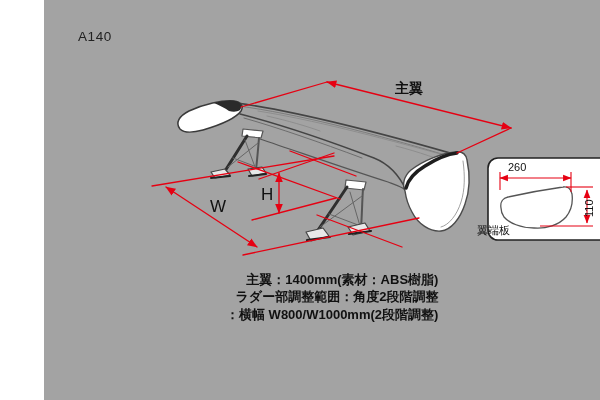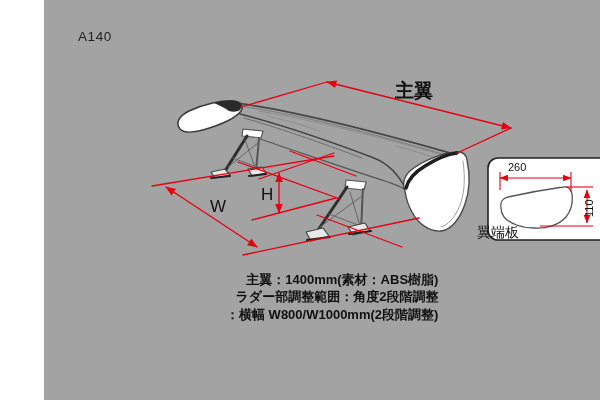--- a/index.html
+++ b/index.html
@@ -3,26 +3,26 @@
 <meta charset="utf-8">
 <style>
   html,body{margin:0;padding:0;background:#fff;}
   #stage{
     position:relative;width:600px;height:400px;background:#a3a3a3;overflow:hidden;
     font-family:"Liberation Sans","DejaVu Sans",sans-serif;color:#1a1a1a;margin-left:44px;
   }
   #art{position:absolute;left:0;top:0;width:600px;height:400px;}
   .lbl{position:absolute;white-space:nowrap;line-height:1;}
   .lbl-code{left:34px;top:30px;font-size:13.5px;letter-spacing:.6px;color:#222;}
-  .lbl-mainwing{left:351px;top:81px;font-size:19px;font-weight:bold;color:#111;}
+  .lbl-mainwing{left:351px;top:81px;font-size:14px;font-weight:bold;color:#111;}
   .lbl-w{left:166px;top:198px;font-size:17px;color:#111;}
   .lbl-h{left:217px;top:186px;font-size:17px;color:#111;}
   .lbl-260{left:464px;top:162px;font-size:11px;color:#111;}
   .lbl-110{left:540px;top:217px;font-size:11px;color:#111;transform:rotate(-90deg);transform-origin:0 0;}
-  .lbl-endplate{left:433px;top:225px;font-size:14px;color:#111;}
+  .lbl-endplate{left:433px;top:225px;font-size:11px;color:#111;}
   .specs{
     position:absolute;left:93px;top:271px;font-size:13px;font-weight:bold;
     line-height:17.3px;color:#111;white-space:nowrap;text-align:right;
   }
   .specs .indent{padding-left:89px;}
 </style>
 </head>
 <body>
 
 <div id="stage">

